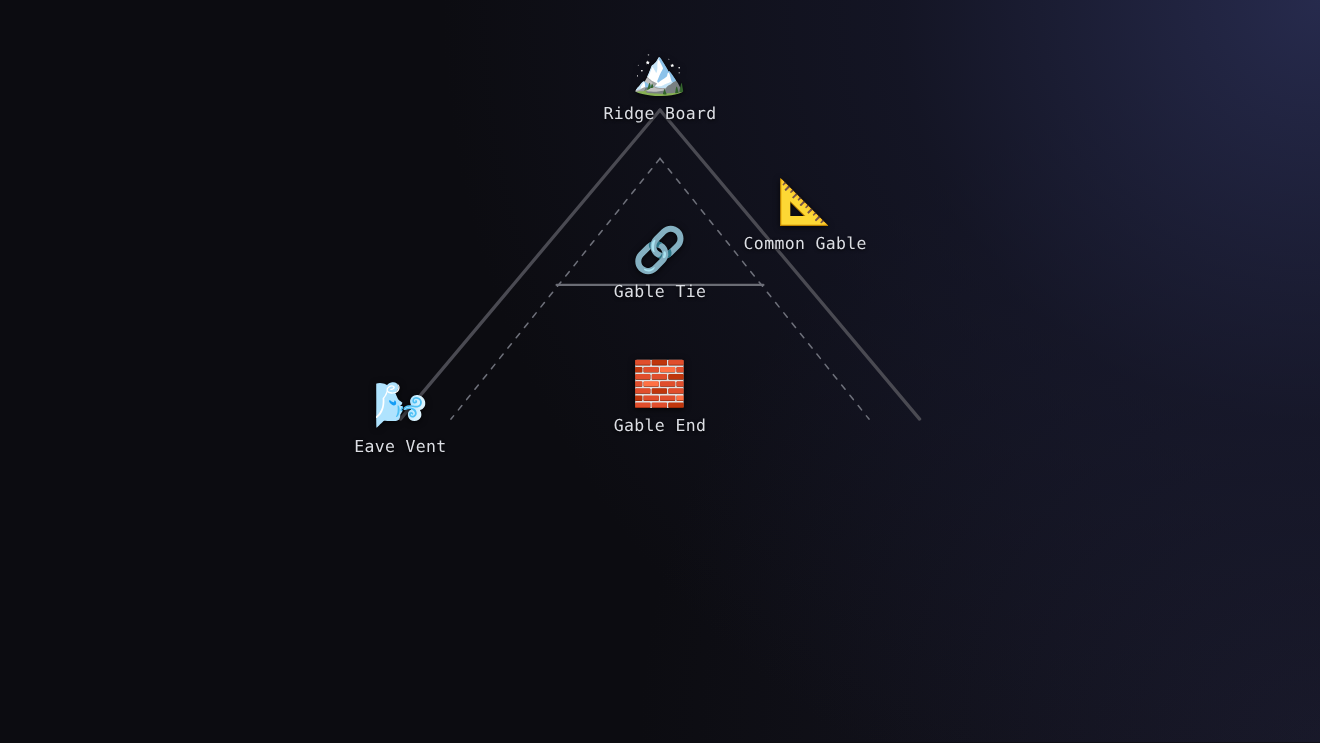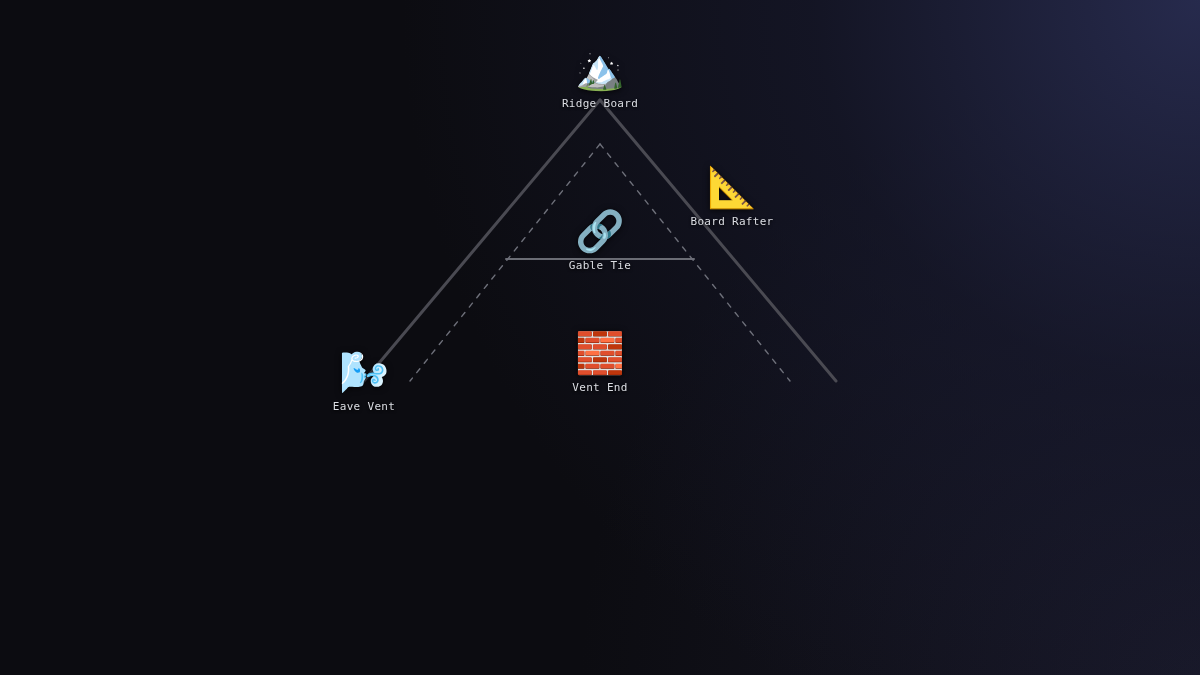--- a/index.html
+++ b/index.html
@@ -38,21 +38,21 @@
     font-size: 40px;
     line-height: 44px;
     height: 44px;
     display: flex;
     align-items: center;
     justify-content: center;
     filter: drop-shadow(0 1px 3px rgba(0,0,0,0.75));
   }
   .node-label {
     font-family: "DejaVu Sans Mono", "Liberation Mono", monospace;
-    font-size: 11px;
+    font-size: 15px;
     letter-spacing: 0.3px;
     color: #dcdee4;
     white-space: nowrap;
     text-shadow: 0 1px 3px rgba(0,0,0,0.9);
   }
   
   #footer {
     position: absolute;
     left: 0;
     bottom: 0;
@@ -73,33 +73,33 @@
       <line x1="600" y1="144" x2="790" y2="381" stroke="#6e707a" stroke-width="1.4" stroke-linecap="round" stroke-dasharray="5 7"></line>
     </svg>
 
   <div id="nodes">
       <div class="node" style="left: 600px; top: 78px;">
         <div class="node-icon">🏔️</div>
         <div class="node-label">Ridge Board</div>
       </div>
       <div class="node" style="left: 732px; top: 196px;">
         <div class="node-icon">📐</div>
-        <div class="node-label">Board Rafter</div>
+        <div class="node-label">Common Gable</div>
       </div>
       <div class="node" style="left: 600px; top: 240px;">
         <div class="node-icon">🔗</div>
         <div class="node-label">Gable Tie</div>
       </div>
       <div class="node" style="left: 364px; top: 381px;">
         <div class="node-icon">🌬️</div>
         <div class="node-label">Eave Vent</div>
       </div>
       <div class="node" style="left: 600px; top: 362px;">
         <div class="node-icon">🧱</div>
-        <div class="node-label">Vent End</div>
+        <div class="node-label">Gable End</div>
       </div>
     </div>
 
   <div id="footer">
     
     
     
   </div>
 
 </div>

